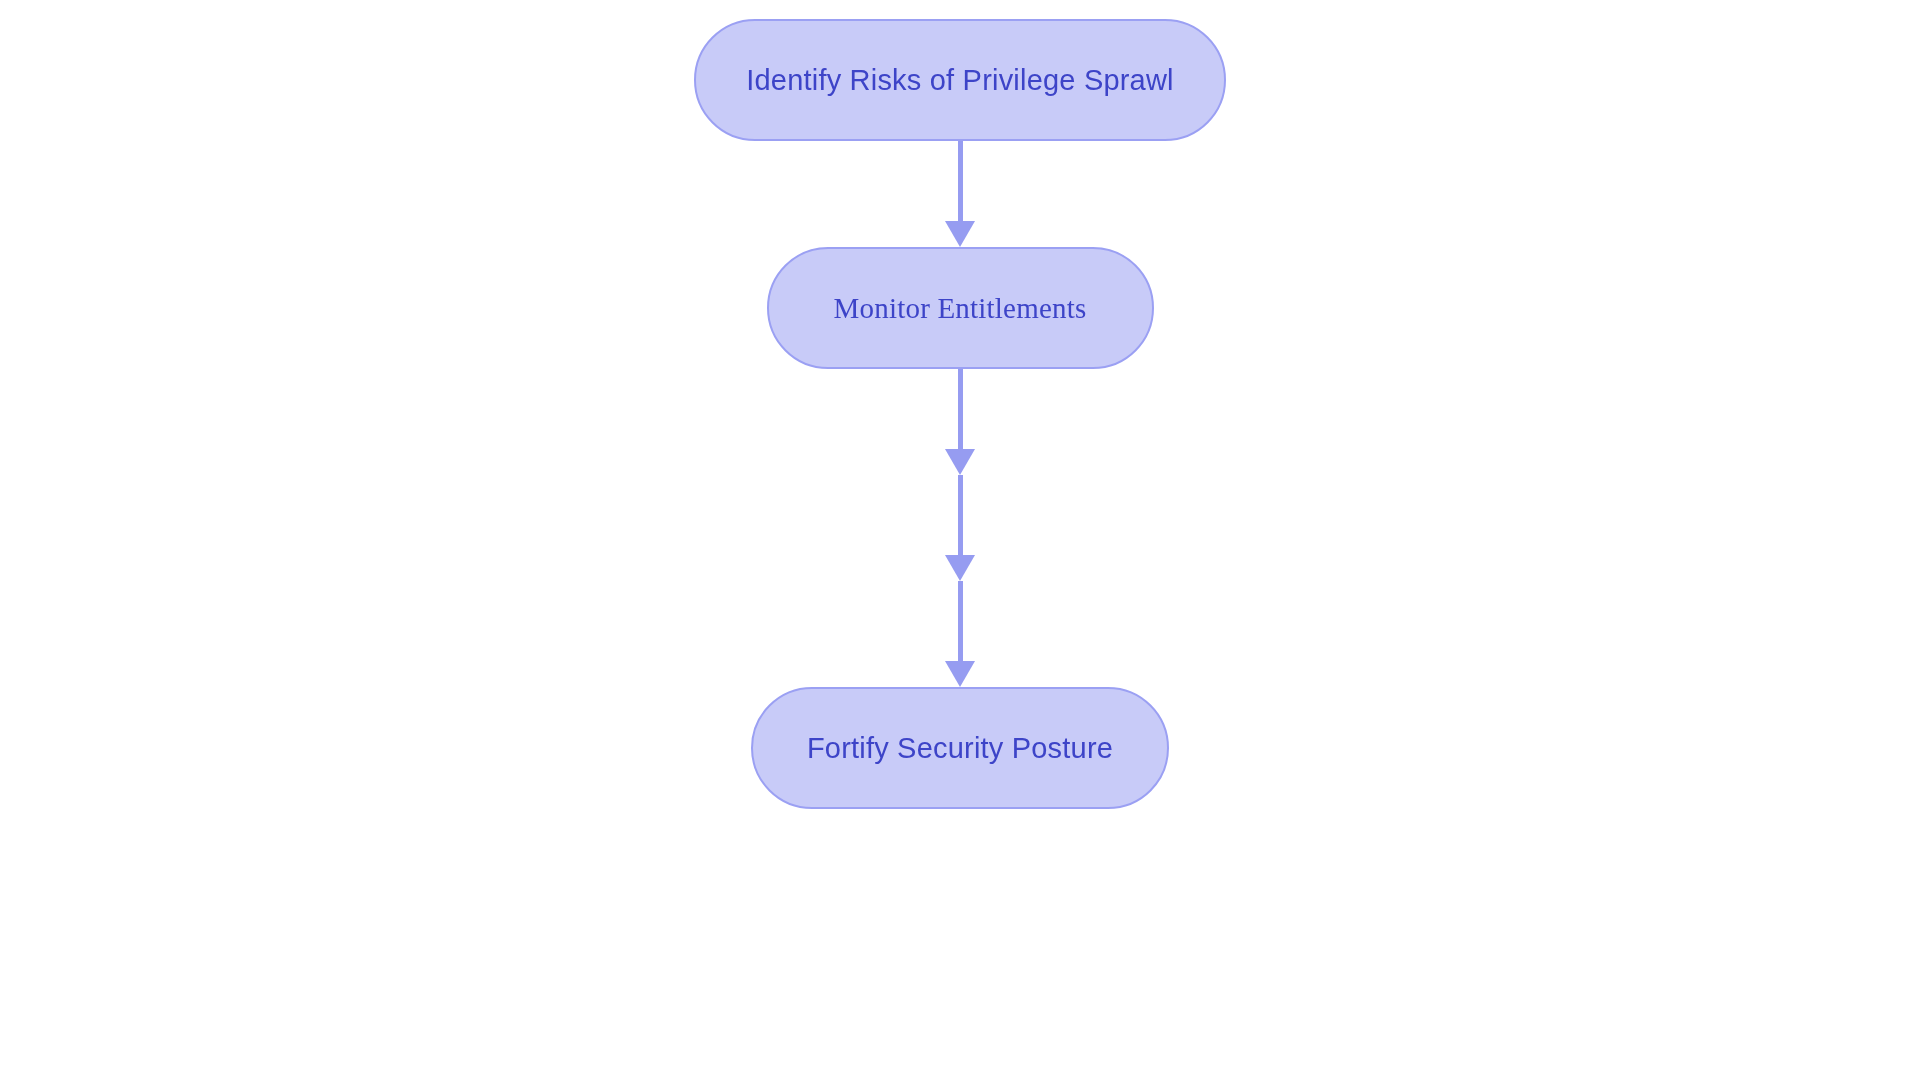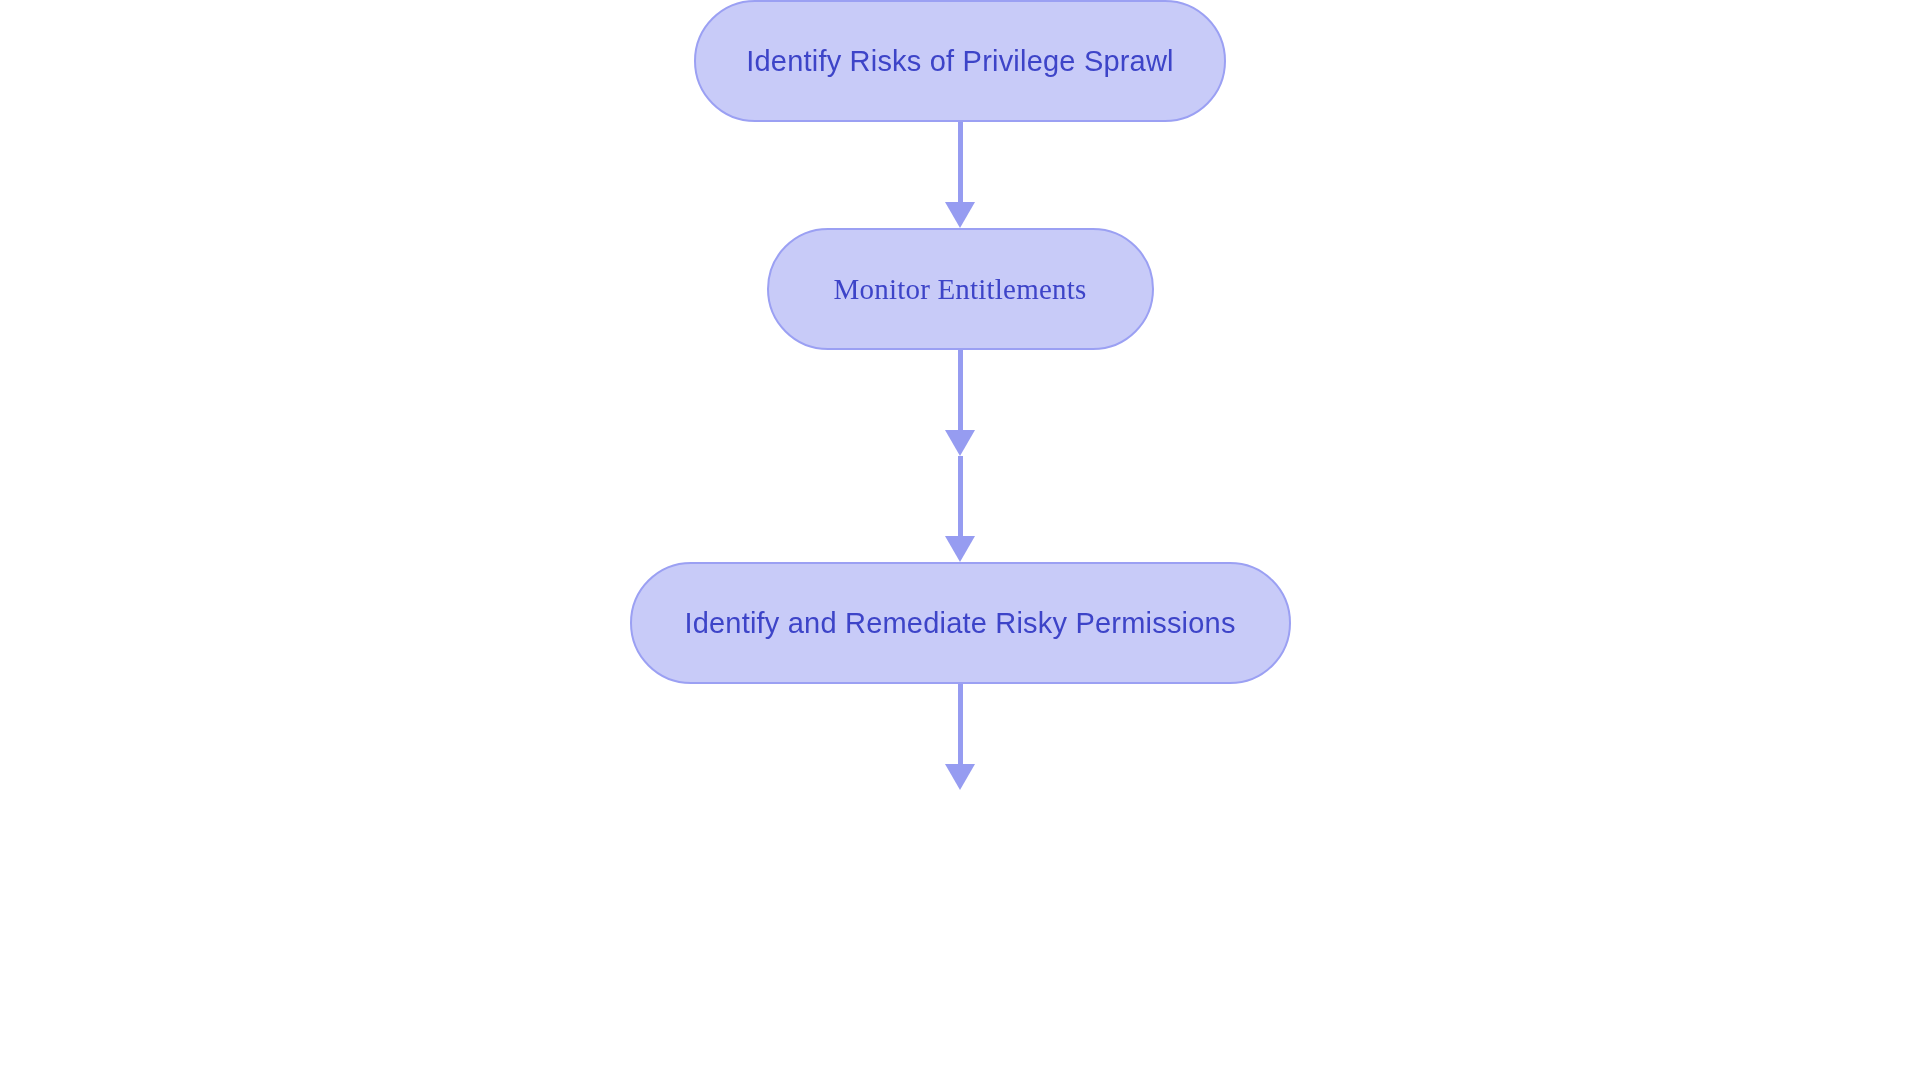--- a/index.html
+++ b/index.html
@@ -15,20 +15,21 @@
     font-family: "Liberation Sans", sans-serif;
   }
   .canvas {
     position: relative;
     width: 1920px;
     height: 1083px;
     background: var(--background);
     display: flex;
     flex-direction: column;
     align-items: center;
+    padding-top: 19px;
     overflow: hidden;
   }
   .node {
     height: 122px;
     border-radius: 61px;
     background: var(--node-fill);
     border: 2px solid var(--node-border);
     display: flex;
     align-items: center;
     justify-content: center;
@@ -89,23 +90,23 @@
     <div class="arrow-shaft"></div>
     <div class="arrow-head"></div>
   </div>
 
 
   <div class="arrow">
     <div class="arrow-shaft"></div>
     <div class="arrow-head"></div>
   </div>
 
-  <div class="node n4">
-    <span class="node-label">Identify and Remediate Risky Permissions</span>
-  </div>
 
   <div class="arrow">
     <div class="arrow-shaft"></div>
     <div class="arrow-head"></div>
   </div>
 
+  <div class="node n5">
+    <span class="node-label">Fortify Security Posture</span>
+  </div>
 
 </div>
 
 </body></html>

